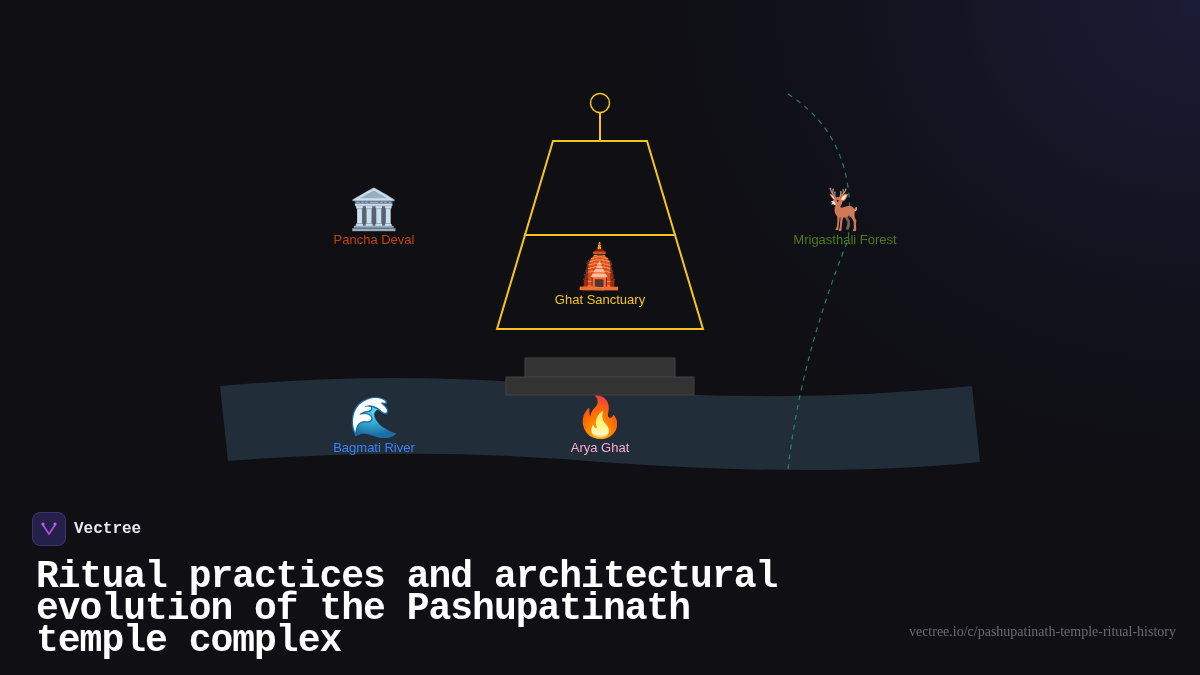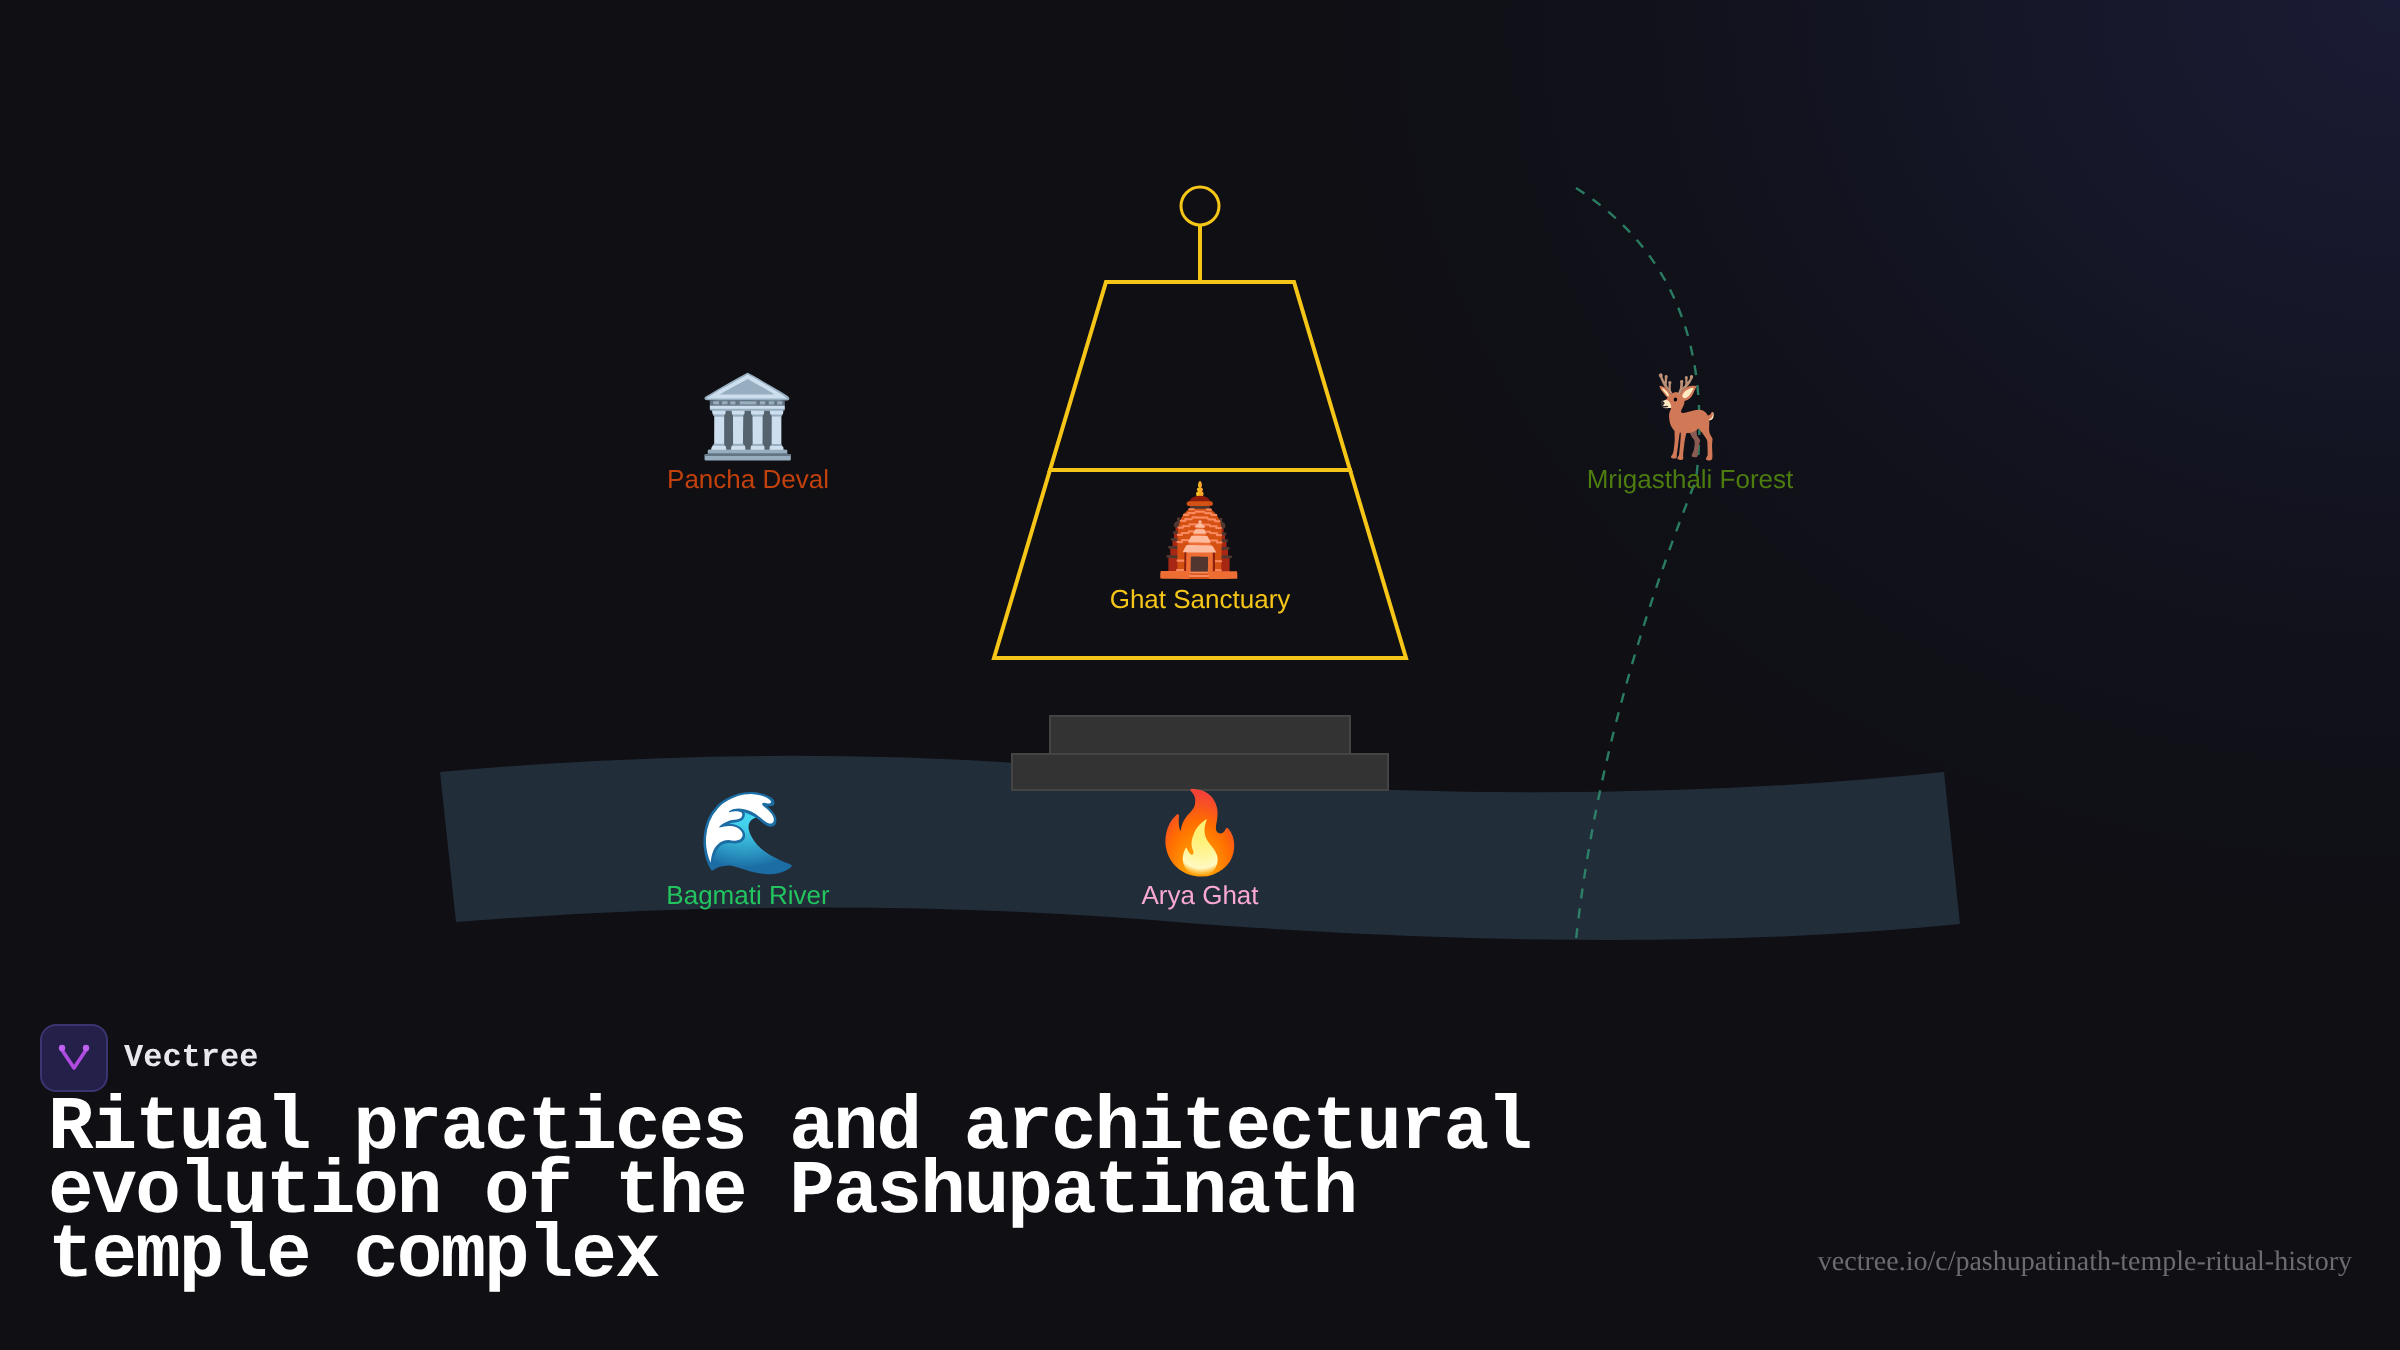--- a/index.html
+++ b/index.html
@@ -11,28 +11,28 @@
   .bg-glow {
     position: absolute; inset: 0;
     background:
       radial-gradient(ellipse 700px 600px at 1200px 0px, rgba(30,32,64,0.75), rgba(20,22,40,0.3) 55%, rgba(15,15,20,0) 80%);
     pointer-events: none;
   }
   svg.diagram { position: absolute; left: 0; top: 0; }
   .node { position: absolute; text-align: center; transform: translateX(-50%); }
   .node .glyph { font-size: 40px; line-height: 46px; display: block; }
   .node .label { font-size: 13px; display: block; white-space: nowrap; margin-top: 0px; }
-  .brand { position: absolute; left: 20px; top: 512px; display: flex; align-items: center; gap: 8px; }
+  .brand { position: absolute; left: 32px; top: 512px; display: flex; align-items: center; gap: 8px; }
   .brand-logo {
     width: 32px; height: 32px; border-radius: 8px; background: #24204a;
     border: 1px solid #3a3470; display: flex; align-items: center; justify-content: center;
   }
   .brand-name { font-family: "Liberation Mono", monospace; font-weight: bold; font-size: 16px; color: #e8e8ee; }
   .title {
-    position: absolute; left: 24px; top: 549px; width: 760px; margin: 0;
+    position: absolute; left: 24px; top: 549px; width: 760px; margin: 12px;
     font-family: "Liberation Mono", monospace; font-weight: bold; font-size: 38px;
     line-height: 32px; color: #ffffff; letter-spacing: -1px;
   }
   .url {
     position: absolute; right: 24px; top: 624px;
     font-family: Liberation Serif, serif; font-size: 14px; color: #6b6b72;
   }
 </style>
 </head>
 <body>
@@ -64,21 +64,21 @@
   <span class="label" style="color:#f5c518;">Ghat Sanctuary</span>
 </div>
 
 <div class="node" style="left:845px; top:186px;">
   <span class="glyph">🦌</span>
   <span class="label" style="color:#4d7c0f;">Mrigasthali Forest</span>
 </div>
 
 <div class="node" style="left:374px; top:394px;">
   <span class="glyph">🌊</span>
-  <span class="label" style="color:#22c55e;">Bagmati River</span>
+  <span class="label" style="color:#3b82f6;">Bagmati River</span>
 </div>
 
 <div class="node" style="left:600px; top:394px;">
   <span class="glyph">🔥</span>
   <span class="label" style="color:#f9a8d4;">Arya Ghat</span>
 </div>
 
 <div class="brand">
   <div class="brand-logo">
     <svg width="18" height="16" viewBox="0 0 18 16">

